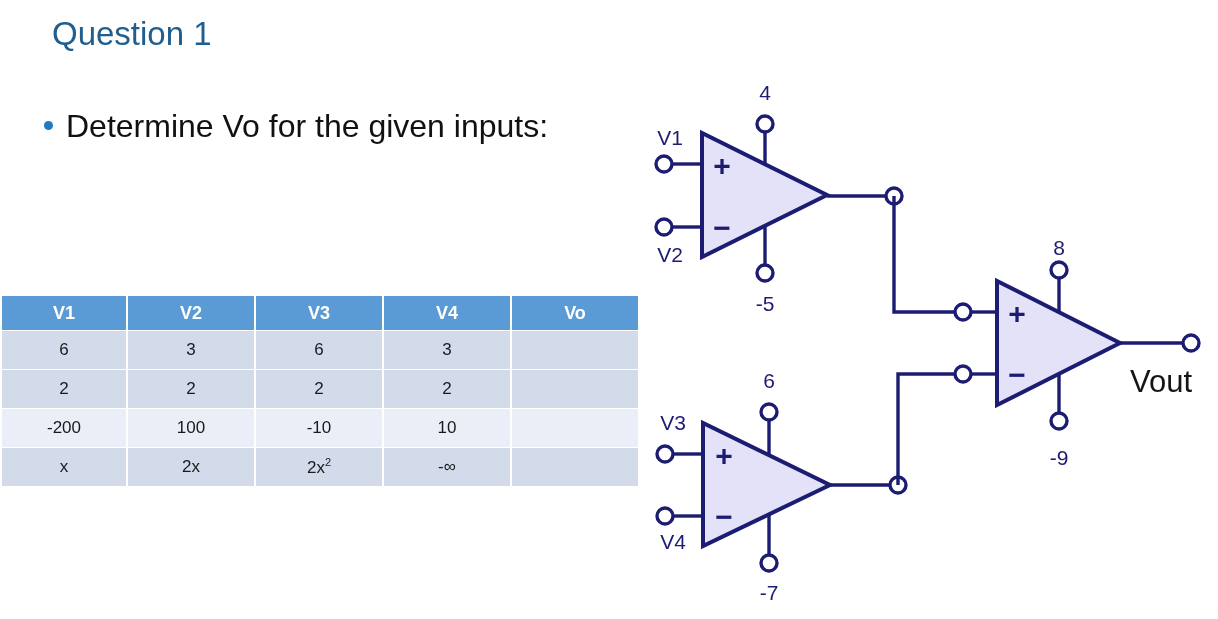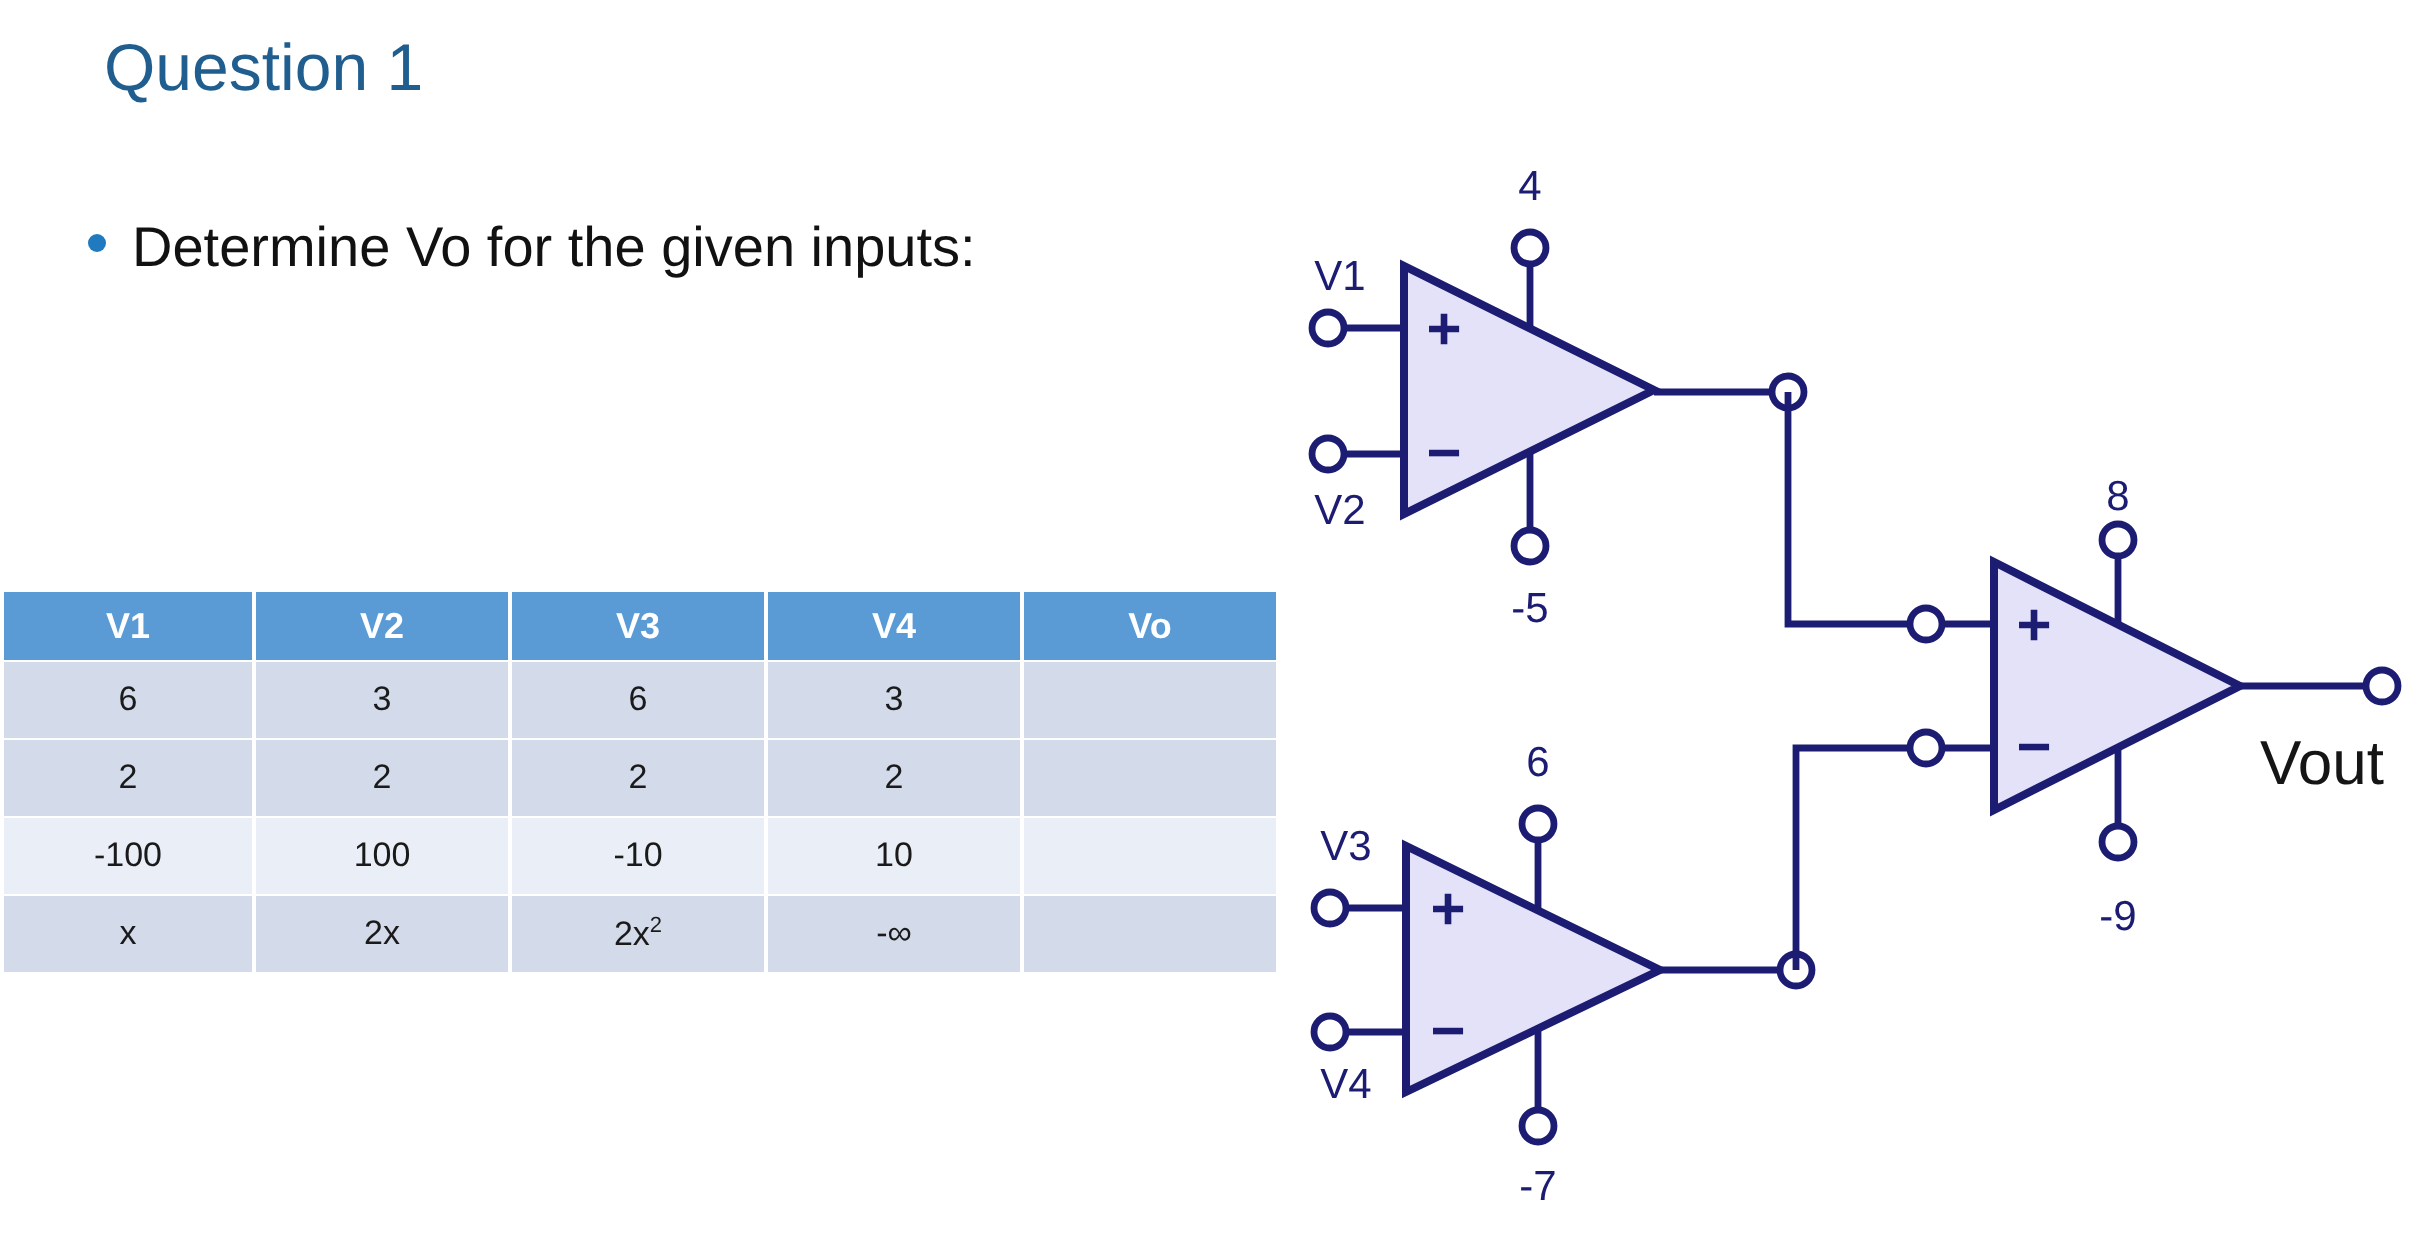--- a/index.html
+++ b/index.html
@@ -40,21 +40,21 @@
     width: 9px;
     height: 9px;
     border-radius: 50%;
     background: #1f7ac0;
     margin-right: 13px;
     position: relative;
     top: -7px;
     flex: 0 0 auto;
   }
   #bullet-text {
-    font-size: 28px;
+    font-size: 32px;
     color: #111111;
     white-space: nowrap;
     font-weight: 400;
   }
 
   
   #value-table {
     position: absolute;
     left: 0px;
     top: 295px;
@@ -172,21 +172,21 @@
       <td></td>
     </tr>
     <tr class="row-odd">
       <td>2</td>
       <td>2</td>
       <td><span>2</span></td>
       <td>2</td>
       <td></td>
     </tr>
     <tr class="row-even">
-      <td>-100</td>
+      <td>-200</td>
       <td>100</td>
       <td><span>-10</span></td>
       <td>10</td>
       <td></td>
     </tr>
     <tr class="row-odd">
       <td>x</td>
       <td>2x</td>
       <td><span>2x</span><sup>2</sup></td>
       <td>-∞</td>

